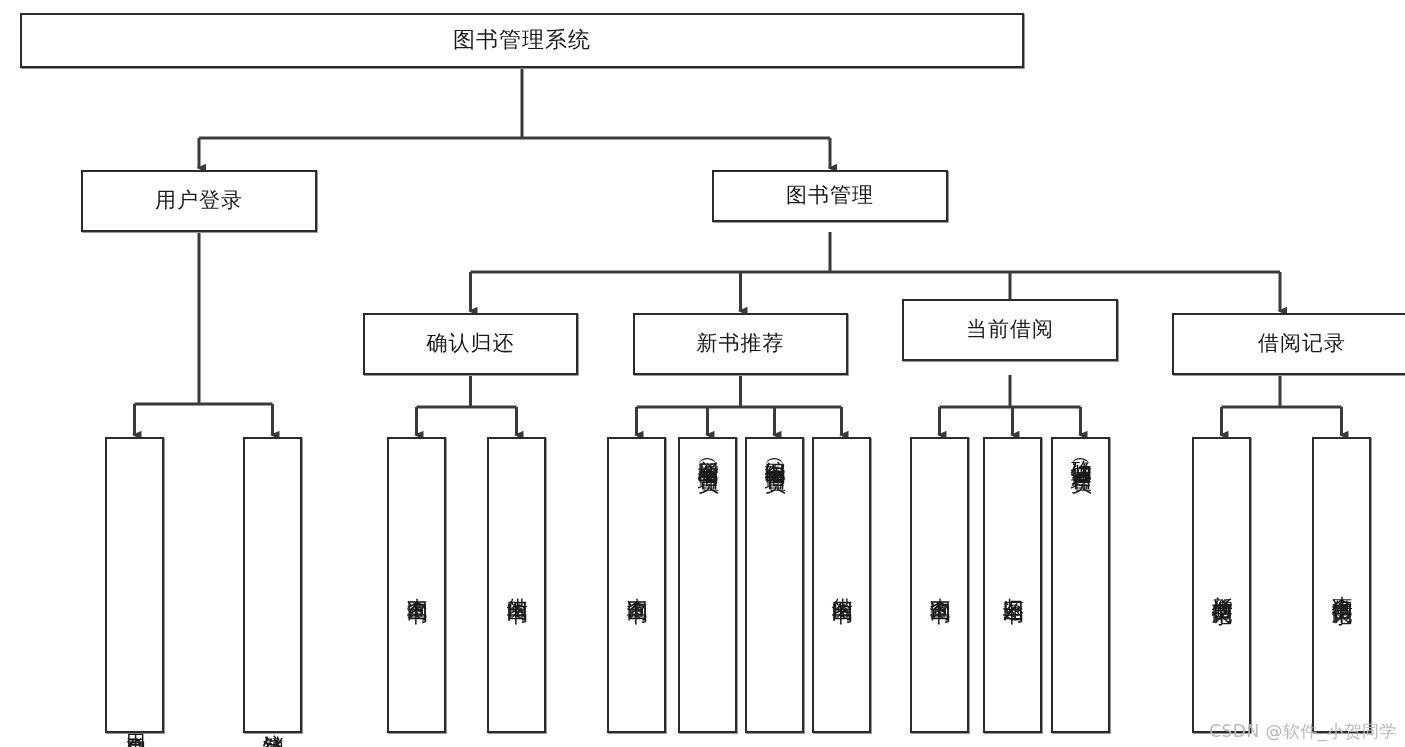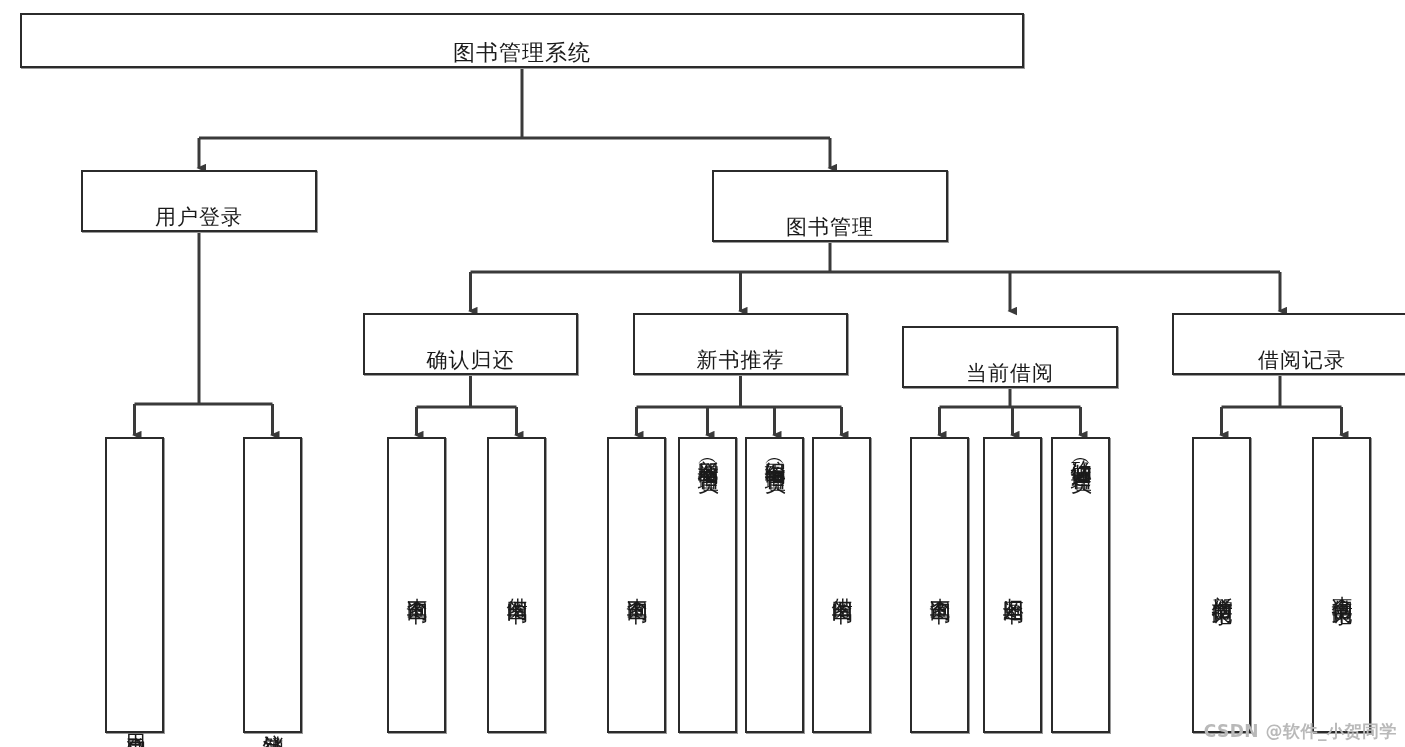--- a/index.html
+++ b/index.html
@@ -26,21 +26,21 @@
     height: 747px;
     pointer-events: none;
   }
   .node {
     position: absolute;
     box-sizing: border-box;
     background: #ffffff;
     border: 2px solid #2b2b2b;
     box-shadow: 1px 1px 0 #9a9a9a;
     display: flex;
-    align-items: flex-end;
+    align-items: center;
     justify-content: center;
     color: #1a1a1a;
   }
   .node.h-node .node-label {
     font-size: 21px;
     line-height: 1.2;
     letter-spacing: 1px;
     white-space: nowrap;
   }
   .node.root .node-label {
@@ -70,21 +70,20 @@
   }
   #watermark {
     position: absolute;
     right: 8px;
     bottom: 4px;
     font-size: 17px;
     color: #b9b9b9;
     letter-spacing: 0.5px;
     white-space: nowrap;
     pointer-events: none;
-    font-weight: bold;
   }
 </style>
 </head>
 <body>
 
 <div id="diagram-root">
 
   <svg id="edge-layer" width="1405" height="747" viewBox="0 0 1405 747" xmlns="http://www.w3.org/2000/svg">
     <defs>
       <marker id="arrow" markerWidth="10" markerHeight="10" refX="4.2" refY="7" orient="auto" markerUnits="userSpaceOnUse">
@@ -128,30 +127,30 @@
       </g>
   </svg>
 
   <div id="nodes-layer">
       <div class="node h-node root" style="left: 20px; top: 13px; width: 1004px; height: 55px;">
         <span class="node-label">图书管理系统</span>
       </div>
       <div class="node h-node level2" style="left: 81px; top: 170px; width: 236px; height: 62px;">
         <span class="node-label">用户登录</span>
       </div>
-      <div class="node h-node level2" style="left: 712px; top: 170px; width: 236px; height: 72px;">
+      <div class="node h-node level2" style="left: 712px; top: 170px; width: 236px; height: 52px;">
         <span class="node-label">图书管理</span>
       </div>
       <div class="node h-node level3" style="left: 363px; top: 313px; width: 215px; height: 62px;">
         <span class="node-label">确认归还</span>
       </div>
       <div class="node h-node level3" style="left: 633px; top: 313px; width: 215px; height: 62px;">
         <span class="node-label">新书推荐</span>
       </div>
-      <div class="node h-node level3" style="left: 902px; top: 326px; width: 216px; height: 62px;">
+      <div class="node h-node level3" style="left: 902px; top: 299px; width: 216px; height: 62px;">
         <span class="node-label">当前借阅</span>
       </div>
       <div class="node h-node level3" style="left: 1172px; top: 313px; width: 260px; height: 62px;">
         <span class="node-label">借阅记录</span>
       </div>
       <div class="node leaf bottom-align" style="left: 105px; top: 437px; width: 59px; height: 296px;">
         <span class="node-label">用户登录</span>
       </div>
       <div class="node leaf bottom-align" style="left: 243px; top: 437px; width: 59px; height: 296px;">
         <span class="node-label">注销登录</span>

